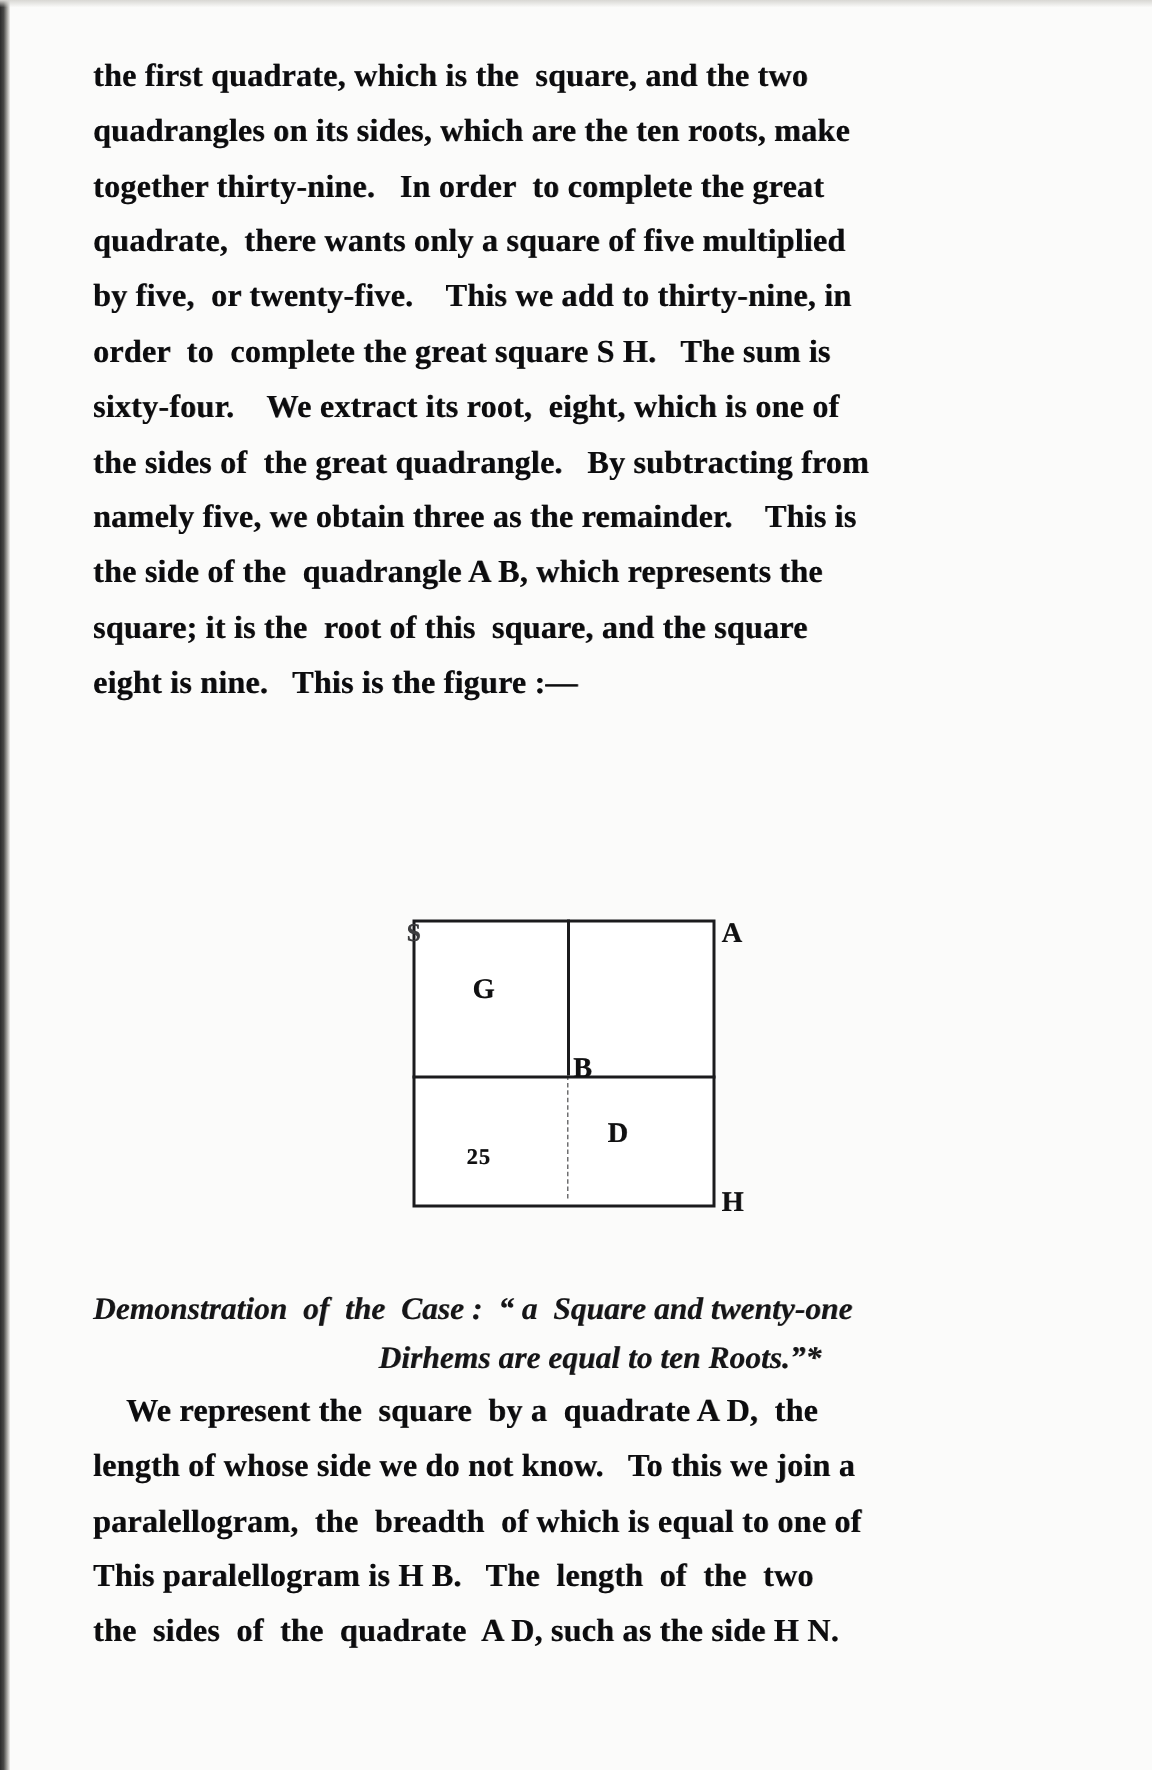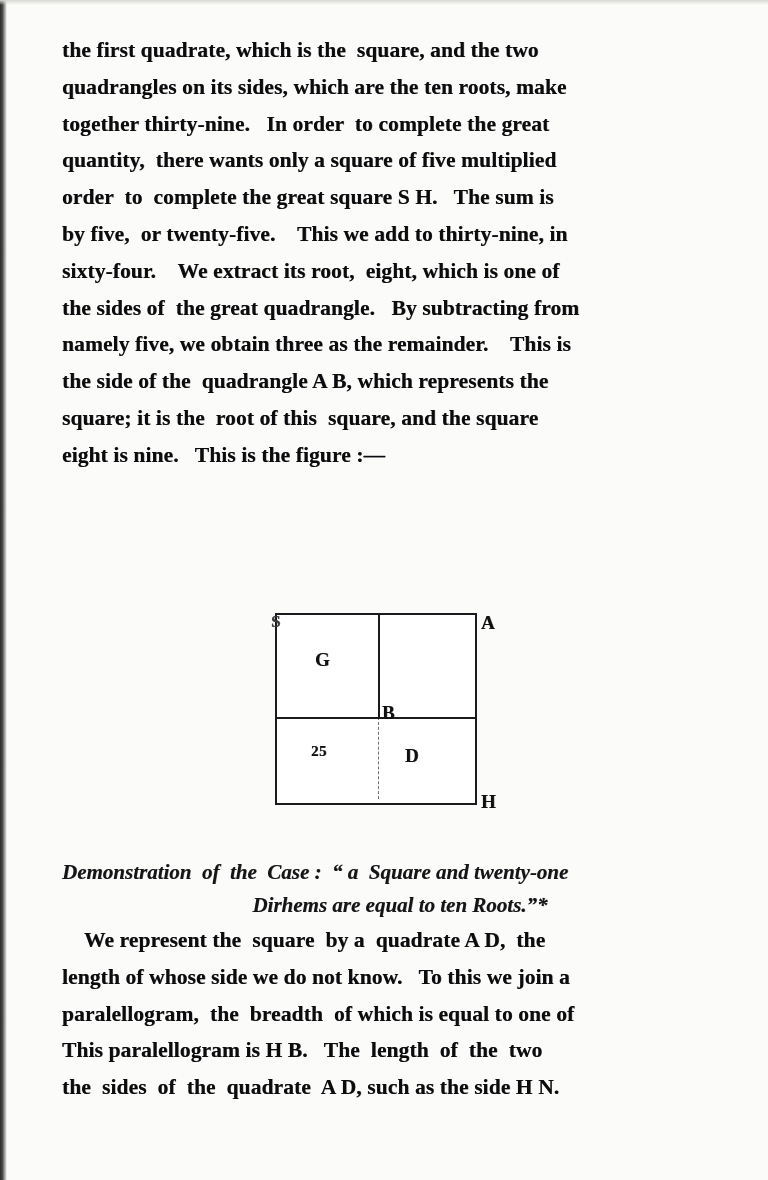--- a/index.html
+++ b/index.html
@@ -126,21 +126,21 @@
     text-shadow: 0.4px 0.3px 0 rgba(16,16,16,0.6);
     letter-spacing: 0.3px;
   }
   .lbl-s { left: 6px;   top: 7px;   font-size: 17px; color: #3d3d3f; }
   .lbl-a { left: 216px; top: 7px;   }
   .lbl-g { left: 50px;  top: 44px;  }
   .lbl-b { left: 117px; top: 97px;  }
   .lbl-d { left: 140px; top: 140px; }
   .lbl-h { left: 216px; top: 186px; }
   .lbl-25 {
-    left: 46px; top: 138px;
+    left: 46px; top: 159px;
     font-size: 15px;
     font-weight: 700;
     letter-spacing: 0.6px;
   }
 
   
   #heading {
     position: absolute;
     left: 62px;
     top: 856px;
@@ -166,23 +166,23 @@
 <div id="page">
   <div id="gutter-shadow"></div>
   <div id="edge-shadow-top"></div>
 
   <div id="content">
 
     <div class="textblock" id="para-top">
       <span class="line">the first quadrate, which is the  square, and the two</span>
       <span class="line">quadrangles on its sides, which are the ten roots, make</span>
       <span class="line">together thirty-nine.   In order  to complete the great</span>
-      <span class="line">quantity,  there wants only a square of five multiplied</span>
+      <span class="line">quadrate,  there wants only a square of five multiplied</span>
+      <span class="line">by five,  or twenty-five.    This we add to thirty-nine, in</span>
       <span class="line">order  to  complete the great square S H.   The sum is</span>
-      <span class="line">by five,  or twenty-five.    This we add to thirty-nine, in</span>
       <span class="line">sixty-four.    We extract its root,  eight, which is one of</span>
       <span class="line">the sides of  the great quadrangle.   By subtracting from</span>
       <span class="line">namely five, we obtain three as the remainder.    This is</span>
       <span class="line">the side of the  quadrangle A B, which represents the</span>
       <span class="line">square; it is the  root of this  square, and the square</span>
       <span class="line">eight is nine.   This is the figure :—</span>
     </div>
 
     <div id="figure">
       <div class="fig-square"></div>

